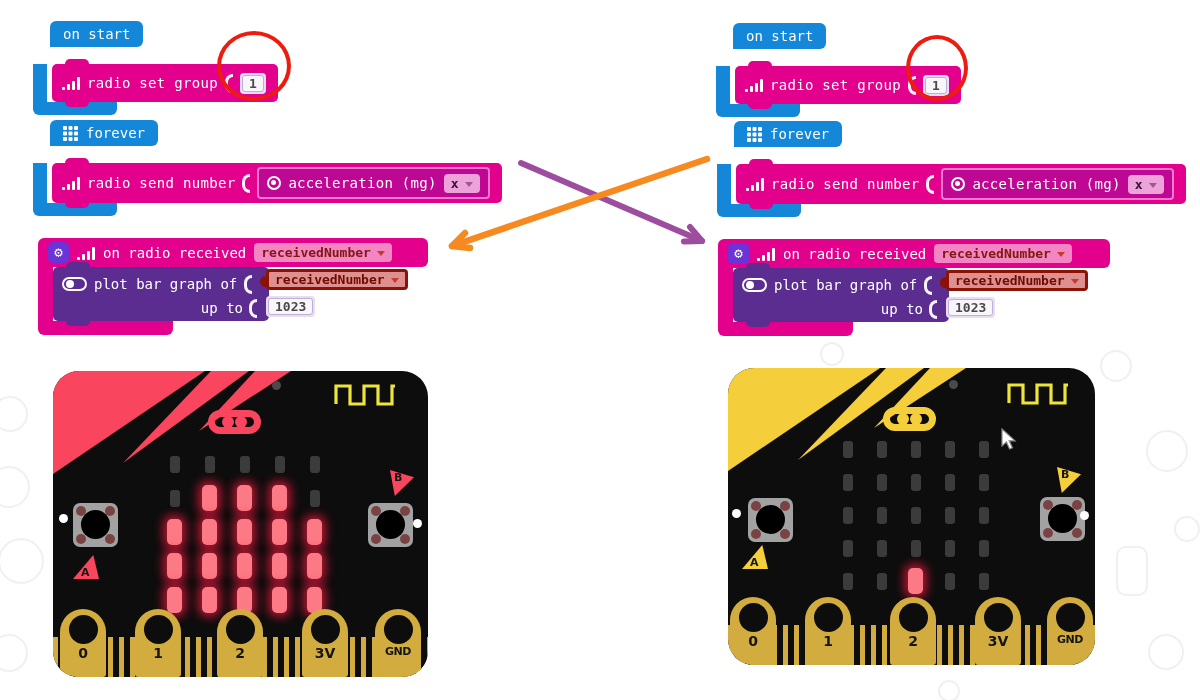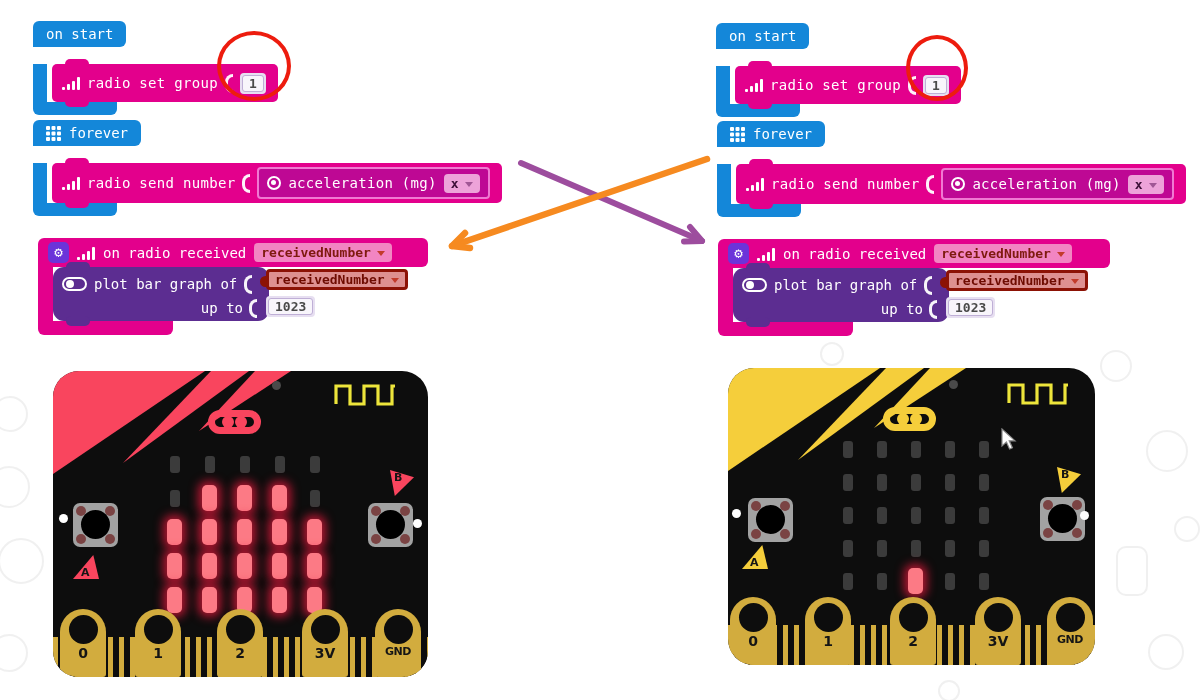--- a/index.html
+++ b/index.html
@@ -9,21 +9,21 @@
   #canvas { position:absolute; left:0; top:0; width:1200px; height:700px; background:#fff; }
 
   
   .wm { position:absolute; border:2.5px solid #ECECEC; border-radius:50%; opacity:.8; z-index:0; }
   .wm.sq { border-radius:10px; }
 
   
   .cblock { position:absolute; z-index:2; }
   .chead { display:inline-flex; align-items:center; gap:8px; height:26px;
            padding:0 13px; color:#fff; font-size:14px; border-radius:6px 6px 6px 0;
-           background:var(--block-blue); position:relative; z-index:1; }
+           background:var(--block-blue); position:relative; z-index:1;margin-left:17px; }
   .cbody { display:flex;margin-top:17px; }
   .cspine { width:14px; background:var(--block-blue); }
   .cfoot { width:84px; height:13px; background:var(--block-blue); border-radius:0 0 6px 6px; }
 
   .stmt { display:inline-flex; align-items:center; gap:7px; background:var(--radio-magenta);
           height:38px; padding:0 12px 0 10px; border-radius:5px; margin-left:5px;
           position:relative; color:#fff; font-size:14px; letter-spacing:.3px; }
   .stmt.tall { height:40px; }
   .stmt::before, .plot::before { content:""; position:absolute; top:-5px; left:13px;
           width:24px; height:10px; border-radius:5px; background:inherit; }
@@ -74,21 +74,21 @@
           padding:0 6px; min-width:16px; text-align:center; }
   .accel { display:inline-flex; align-items:center; gap:7px; background:var(--input-magenta);
           border:2px solid #F079D2; border-radius:4px; height:32px; padding:0 8px; }
 
   
   .event { position:absolute; z-index:2; }
   .ehead { display:flex; align-items:center; gap:8px; background:var(--radio-magenta);
            height:29px; border-radius:6px 6px 6px 0; padding:0 10px; color:#fff; font-size:14px; }
   .ebody { display:flex; }
   .espine { width:15px; background:var(--radio-magenta); }
-  .plot { position:relative; background:var(--led-purple); border-radius:11px; width:216px;
+  .plot { position:relative; background:var(--led-purple); border-radius:5px; width:216px;
           height:54px; color:#fff; font-size:14px; padding:5px 0 0 9px; }
   .plot-row1 { display:flex; align-items:center; gap:7px; height:24px; }
   .plot-row2 { display:flex; align-items:center; justify-content:flex-end; gap:6px;
                height:22px; padding-right:12px; margin-top:1px; }
   .efoot { width:135px; height:14px; background:var(--radio-magenta); border-radius:0 0 6px 6px; }
 
   
   .ring { position:absolute; border:4.5px solid var(--annotation-red); border-radius:50%;
           z-index:6; }
   #arrows { position:absolute; left:0; top:0; z-index:5; pointer-events:none; }

